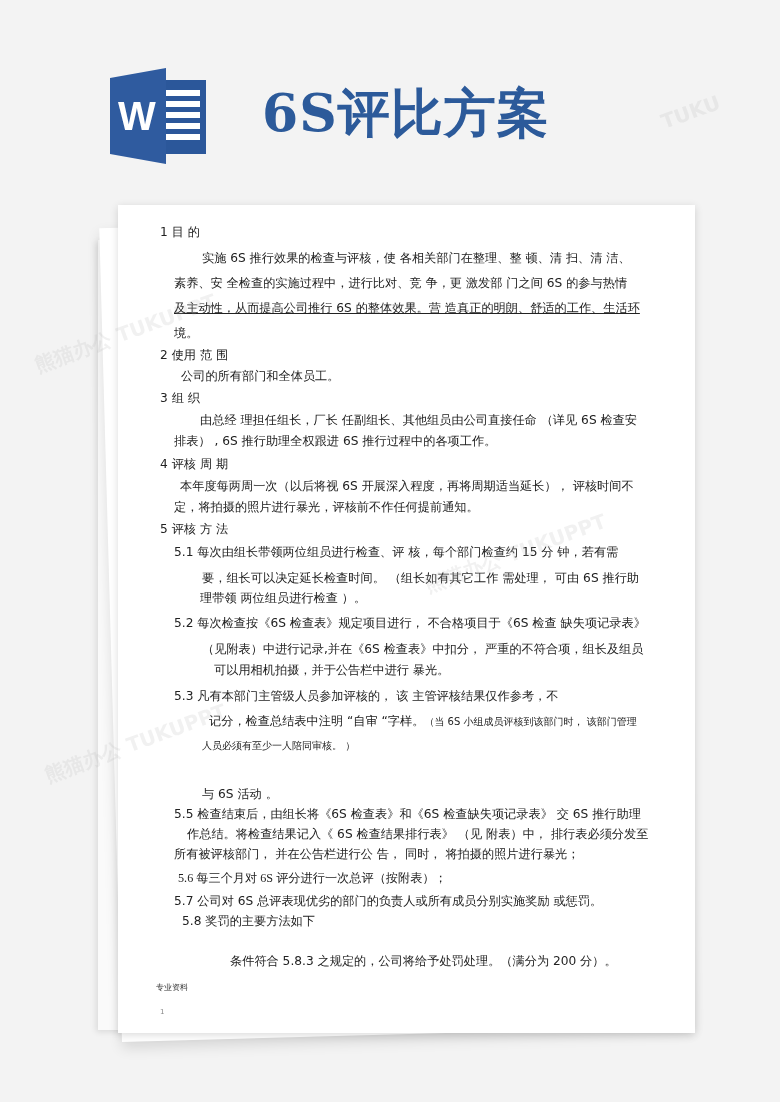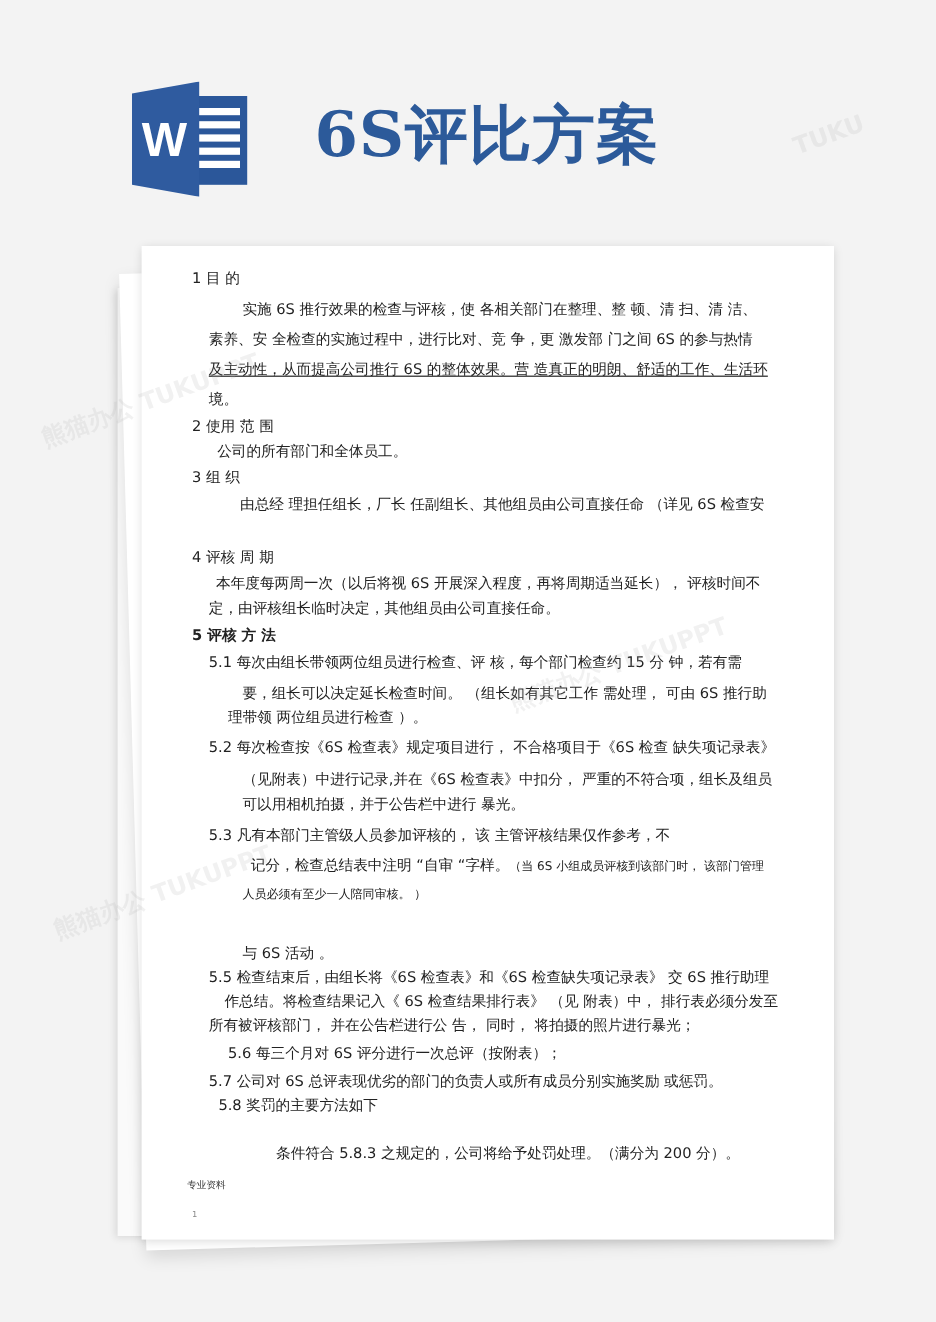--- a/index.html
+++ b/index.html
@@ -43,38 +43,39 @@
   <div class="content" id="content">
       <div class="ln" style="left: 42px; top: 16px;">1  目 的</div>
       <div class="ln" style="left: 84px; top: 42px;">实施  6S 推行效果的检查与评核，使  各相关部门在整理、整  顿、清  扫、清  洁、</div>
       <div class="ln" style="left: 56px; top: 67px;">素养、安  全检查的实施过程中，进行比对、竞   争，更  激发部  门之间  6S  的参与热情</div>
       <div class="ln" style="left: 56px; top: 92px; text-decoration: underline;">及主动性，从而提高公司推行  6S  的整体效果。营  造真正的明朗、舒适的工作、生活环</div>
       <div class="ln" style="left: 56px; top: 117px;">境。</div>
       <div class="ln" style="left: 42px; top: 139px;">2  使用  范  围</div>
       <div class="ln" style="left: 63px; top: 160px;">公司的所有部门和全体员工。</div>
       <div class="ln" style="left: 42px; top: 182px;">3  组  织</div>
       <div class="ln" style="left: 82px; top: 204px;">由总经  理担任组长，厂长  任副组长、其他组员由公司直接任命    （详见  6S 检查安</div>
+      <div class="ln" style="left: 56px; top: 225px;">排表）  , 6S 推行助理全权跟进  6S 推行过程中的各项工作。</div>
       <div class="ln" style="left: 42px; top: 248px;">4  评核  周  期</div>
       <div class="ln" style="left: 62px; top: 270px;">本年度每两周一次（以后将视  6S 开展深入程度，再将周期适当延长），   评核时间不</div>
-      <div class="ln" style="left: 56px; top: 291px;">定，由评核组长临时决定，其他组员由公司直接任命。</div>
-      <div class="ln" style="left: 42px; top: 313px; font-weight: bold;">5  评核  方  法</div>
+      <div class="ln" style="left: 56px; top: 291px;">定，将拍摄的照片进行暴光，评核前不作任何提前通知。</div>
+      <div class="ln" style="left: 42px; top: 313px;">5  评核  方  法</div>
       <div class="ln" style="left: 56px; top: 336px;">5.1  每次由组长带领两位组员进行检查、评  核，每个部门检查约  15  分  钟，若有需</div>
       <div class="ln" style="left: 84px; top: 362px;">要，组长可以决定延长检查时间。 （组长如有其它工作  需处理，   可由  6S 推行助</div>
-      <div class="ln" style="left: 72px; top: 382px;">理带领  两位组员进行检查   ）。</div>
+      <div class="ln" style="left: 82px; top: 382px;">理带领  两位组员进行检查   ）。</div>
       <div class="ln" style="left: 56px; top: 407px;">5.2 每次检查按《6S 检查表》规定项目进行，    不合格项目于《6S 检查  缺失项记录表》</div>
       <div class="ln" style="left: 84px; top: 433px;">（见附表）中进行记录,并在《6S 检查表》中扣分，  严重的不符合项，组长及组员</div>
-      <div class="ln" style="left: 84px; top: 454px; text-align: right;">可以用相机拍摄，并于公告栏中进行  暴光。</div>
+      <div class="ln" style="left: 96px; top: 454px; text-align: right;">可以用相机拍摄，并于公告栏中进行  暴光。</div>
       <div class="ln" style="left: 56px; top: 480px;">5.3  凡有本部门主管级人员参加评核的，  该  主管评核结果仅作参考，不</div>
       <div class="ln" style="left: 91px; top: 505px;">记分，检查总结表中注明 “自审 “字样。<span class="small">（当 6S 小组成员评核到该部门时，   该部门管理</span></div>
       <div class="ln small" style="left: 84px; top: 530px;">人员必须有至少一人陪同审核。  ）</div>
       <div class="ln" style="left: 84px; top: 578px;">与  6S  活动  。</div>
       <div class="ln" style="left: 56px; top: 598px;">5.5 检查结束后，由组长将《6S 检查表》和《6S 检查缺失项记录表》  交  6S 推行助理</div>
       <div class="ln" style="left: 56px; top: 618px; margin-left: 13px;">作总结。将检查结果记入《  6S 检查结果排行表》  （见  附表）中，   排行表必须分发至</div>
       <div class="ln" style="left: 56px; top: 638px;">所有被评核部门，    并在公告栏进行公  告，  同时，  将拍摄的照片进行暴光；</div>
-      <div class="ln" style="left: 72px; top: 662px;">5.6  每三个月对  6S 评分进行一次总评（按附表）；</div>
+      <div class="ln" style="left: 60px; top: 662px; font-family: Liberation Serif, serif;">5.6  每三个月对  6S 评分进行一次总评（按附表）；</div>
       <div class="ln" style="left: 56px; top: 685px;">5.7  公司对  6S 总评表现优劣的部门的负责人或所有成员分别实施奖励  或惩罚。</div>
       <div class="ln" style="left: 64px; top: 705px;">5.8 奖罚的主要方法如下</div>
       <div class="ln" style="left: 112px; top: 745px;">条件符合 5.8.3 之规定的，公司将给予处罚处理。（满分为   200 分）。</div>
     </div>
   <div class="footer-label">专业资料</div>
   <div class="page-num">1</div>
 </div>
 
 <div class="watermark" style="left:30px;top:320px;">熊猫办公 TUKUPPT</div>
 <div class="watermark" style="left:420px;top:540px;">熊猫办公 TUKUPPT</div>

